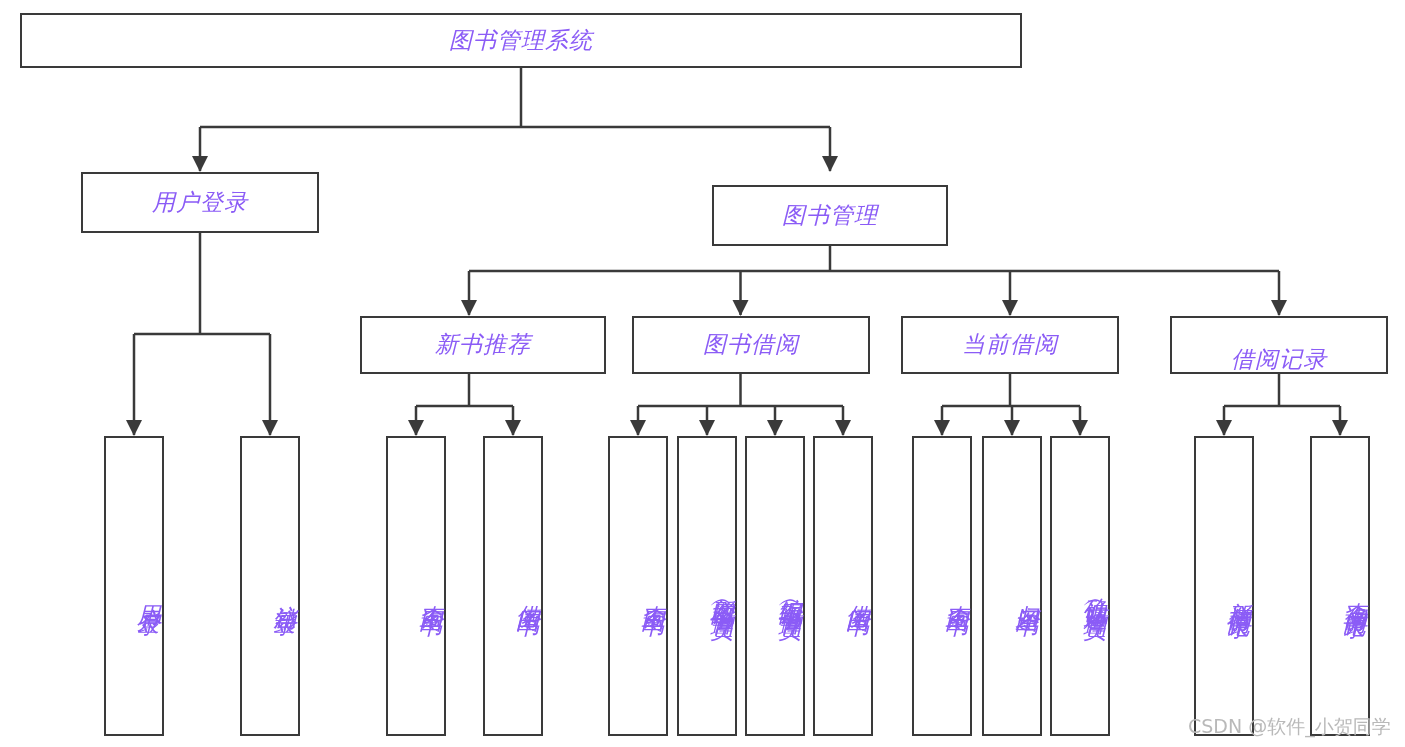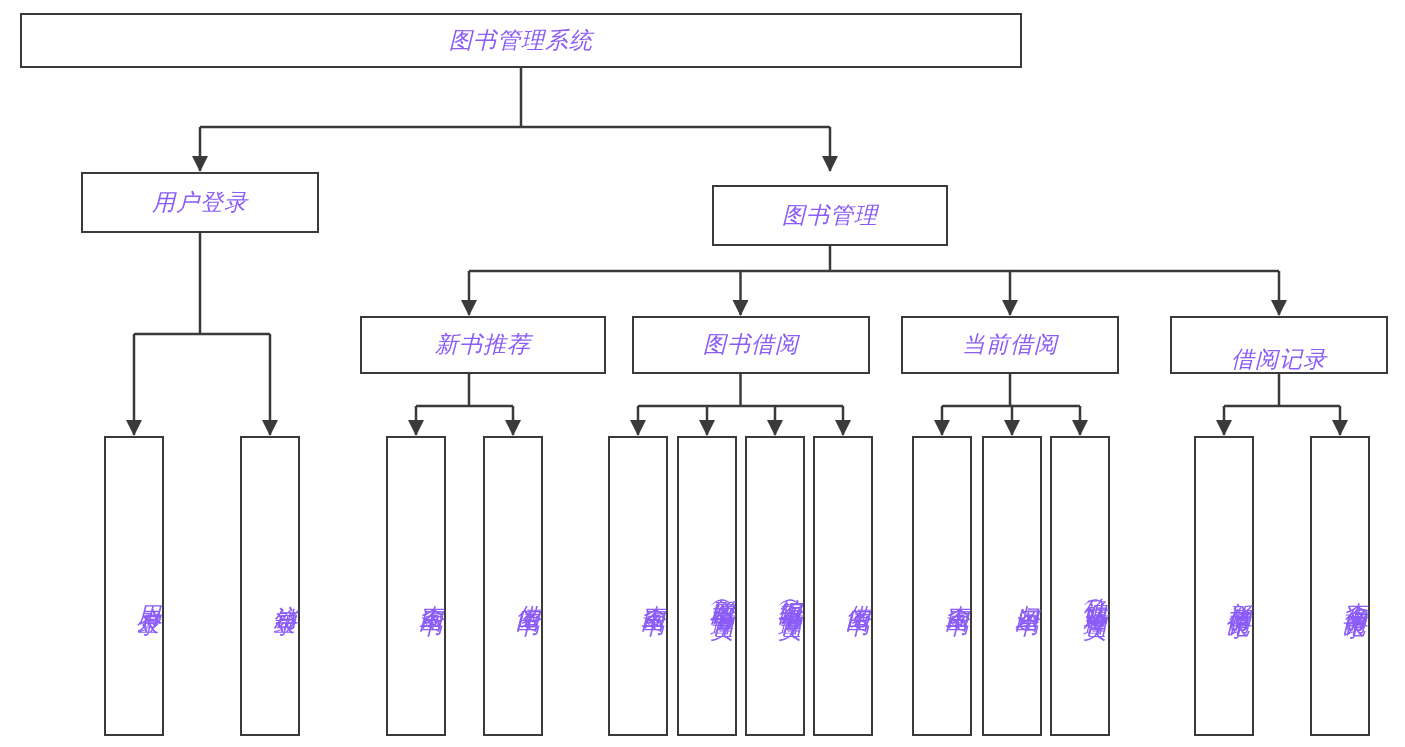--- a/index.html
+++ b/index.html
@@ -182,13 +182,14 @@
       <div class="node vert" style="left: 1050px; top: 436px; width: 60px; height: 300px;">
         <span>确认归还（管理员）</span>
       </div>
       <div class="node vert" style="left: 1194px; top: 436px; width: 60px; height: 300px;">
         <span>新增借阅记录</span>
       </div>
       <div class="node vert" style="left: 1310px; top: 436px; width: 60px; height: 300px;">
         <span>查询借阅记录</span>
       </div>
     </div>
+  <div id="watermark">CSDN @软件_小贺同学</div>
 </div>
 
 </body></html>

